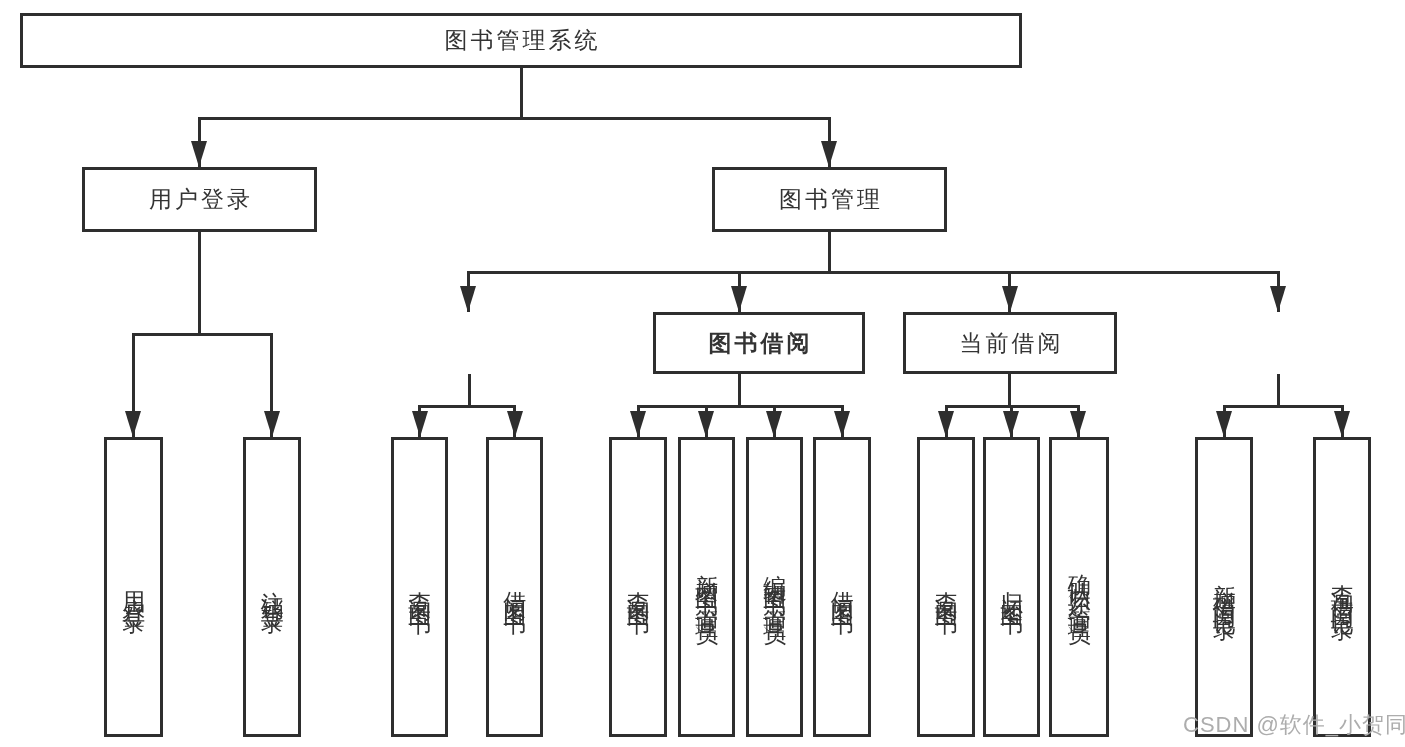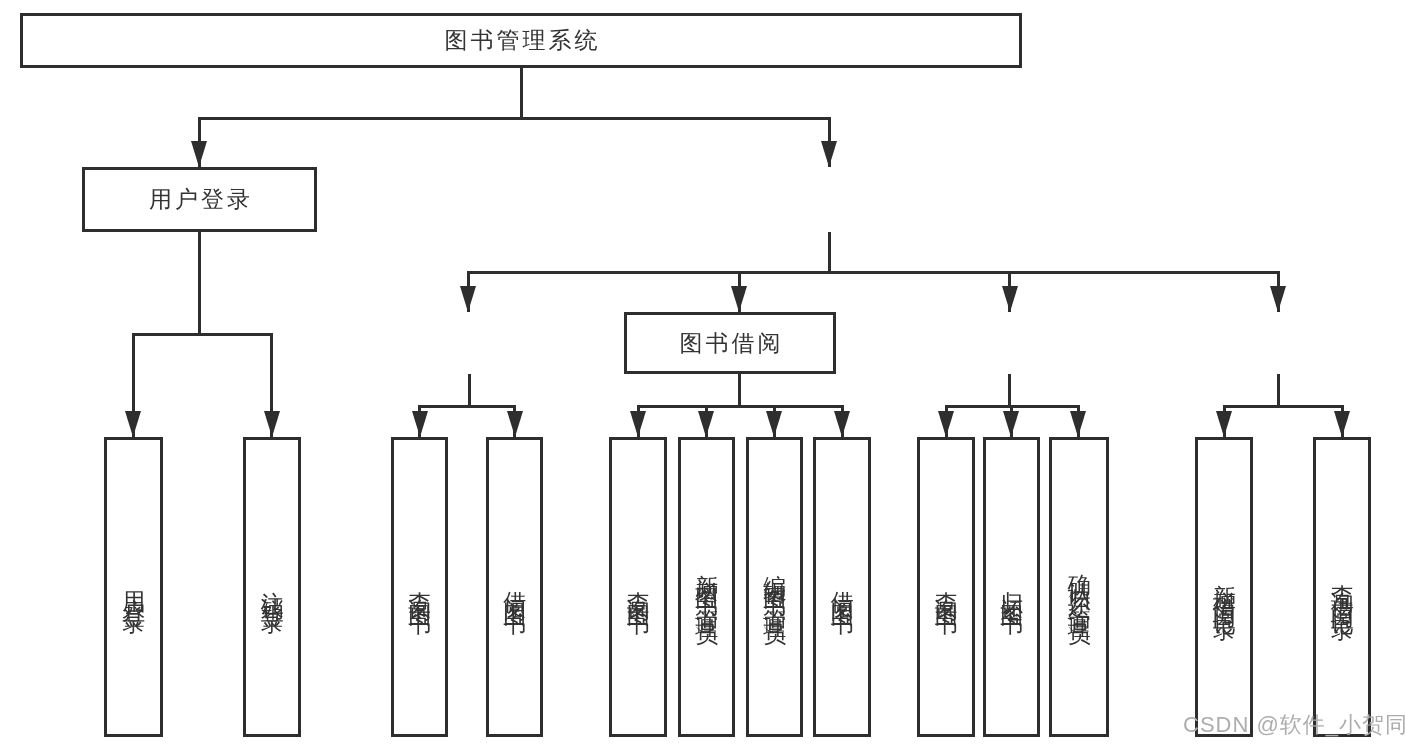--- a/index.html
+++ b/index.html
@@ -117,23 +117,29 @@
       <div class="arrow" style="left: 1334px; top: 411px; border-top-color: rgb(46, 46, 46);"></div>
     </div>
 
   <div class="box" style="left:20px; top:13px; width:1002px; height:55px;">
     <span class="hlabel">图书管理系统</span>
   </div>
 
   <div class="box" style="left:82px; top:167px; width:235px; height:65px;">
     <span class="hlabel">用户登录</span>
   </div>
+  <div class="box" style="left:712px; top:167px; width:235px; height:65px;">
+    <span class="hlabel">图书管理</span>
+  </div>
 
-  <div class="box" style="left:624px; top:312px; width:212px; height:62px;">
+  <div class="box" style="left:653px; top:312px; width:212px; height:62px;font-weight:bold;">
     <span class="hlabel">图书借阅</span>
+  </div>
+  <div class="box" style="left:903px; top:312px; width:214px; height:62px;">
+    <span class="hlabel">当前借阅</span>
   </div>
 
   <div class="box" style="left:104px; top:437px; width:59px; height:300px;">
     <span class="vlabel">用户登录</span>
   </div>
   <div class="box" style="left:243px; top:437px; width:58px; height:300px;">
     <span class="vlabel">注销登录</span>
   </div>
 
   <div class="box" style="left:391px; top:437px; width:57px; height:300px;">

